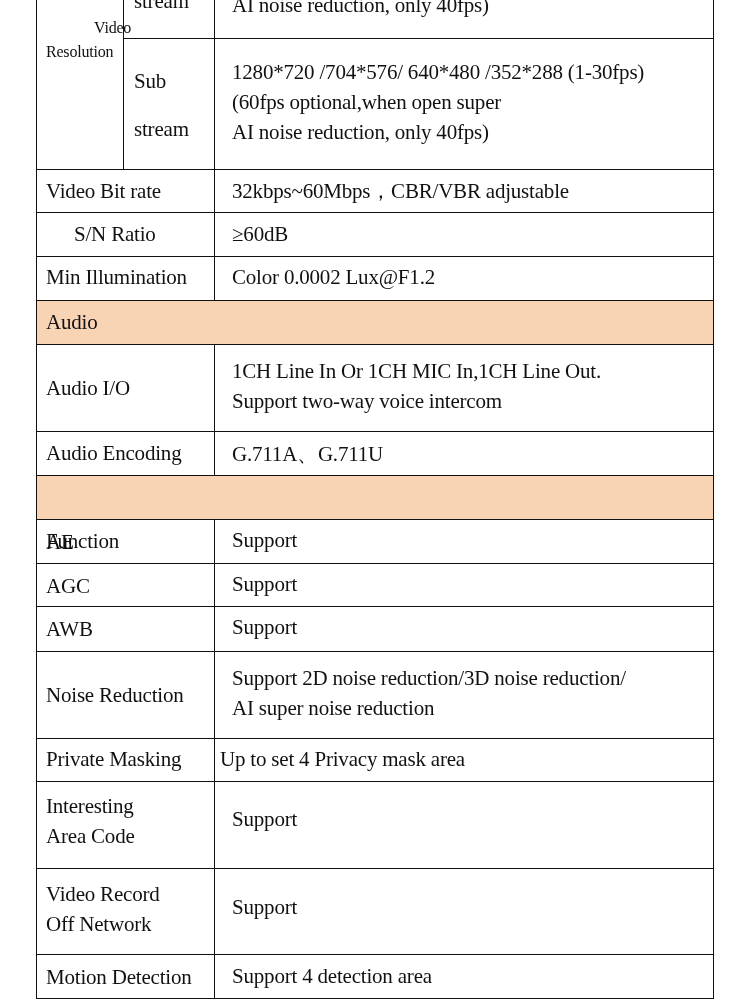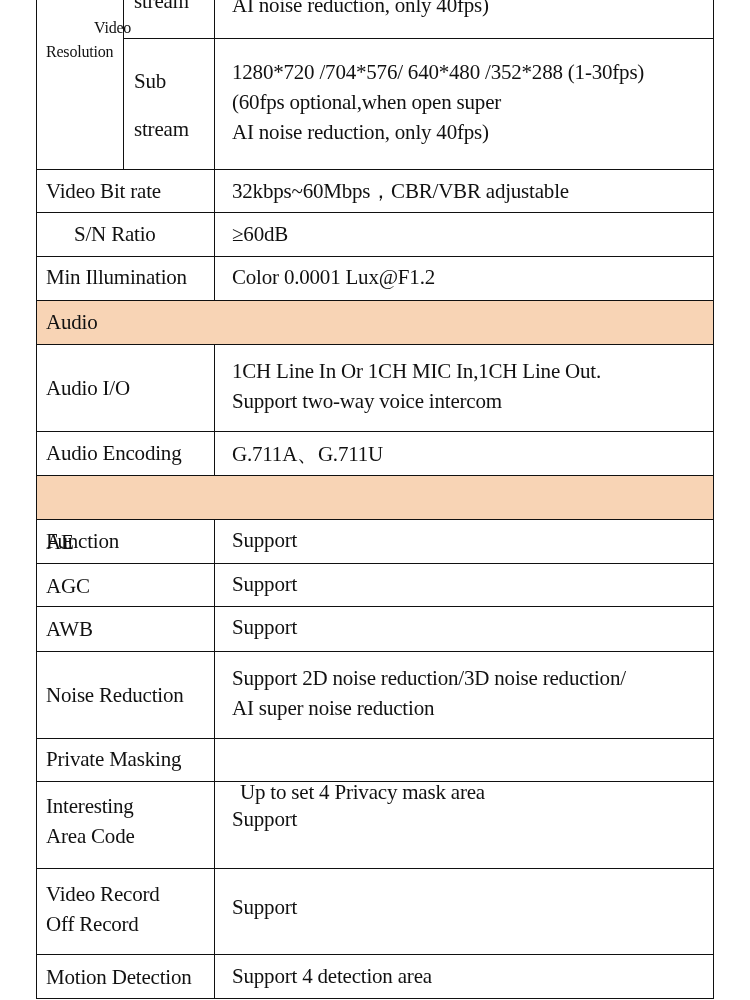--- a/index.html
+++ b/index.html
@@ -53,21 +53,21 @@
 <div class="txt" style="left:134px; top:114px;">stream</div>
 <div class="txt" style="left:232px; top:57px;">1280*720 /704*576/ 640*480 /352*288 (1-30fps)</div>
 <div class="txt" style="left:232px; top:87px;">(60fps optional,when open super</div>
 <div class="txt" style="left:232px; top:117px;">AI noise reduction, only 40fps)</div>
 
 <div class="txt" style="left:46px; top:176px;">Video Bit rate</div>
 <div class="txt" style="left:232px; top:176px;">32kbps~60Mbps，CBR/VBR adjustable</div>
 <div class="txt" style="left:46px; top:219px;margin-left:28px;">S/N Ratio</div>
 <div class="txt" style="left:232px; top:219px;">≥60dB</div>
 <div class="txt" style="left:46px; top:262px;">Min Illumination</div>
-<div class="txt" style="left:232px; top:262px;">Color  0.0001 Lux@F1.2</div>
+<div class="txt" style="left:232px; top:262px;">Color  0.0002 Lux@F1.2</div>
 
 <div class="txt" style="left:46px; top:307px;">Audio</div>
 <div class="txt" style="left:46px; top:373px;font-family:Liberation Serif, serif;">Audio I/O</div>
 <div class="txt" style="left:232px; top:356px;">1CH Line In Or 1CH MIC In,1CH Line Out.</div>
 <div class="txt" style="left:232px; top:386px;text-align:right;">Support two-way voice intercom</div>
 <div class="txt" style="left:46px; top:438px;font-family:Liberation Serif, serif;">Audio Encoding</div>
 <div class="txt" style="left:232px; top:439px;">G.711A、G.711U</div>
 
 <div class="txt" style="left:46px; top:482px;margin-top:44px;">Function</div>
 <div class="txt" style="left:46px; top:527px;">AE</div>
@@ -75,24 +75,24 @@
 <div class="txt" style="left:46px; top:571px;">AGC</div>
 <div class="txt" style="left:232px; top:569px;">Support</div>
 <div class="txt" style="left:46px; top:614px;">AWB</div>
 <div class="txt" style="left:232px; top:612px;">Support</div>
 
 <div class="txt" style="left:46px; top:680px;">Noise Reduction</div>
 <div class="txt" style="left:232px; top:663px;">Support 2D noise reduction/3D noise reduction/</div>
 <div class="txt" style="left:232px; top:693px;">AI super noise reduction</div>
 
 <div class="txt" style="left:46px; top:744px;">Private Masking</div>
-<div class="txt" style="left:240px; top:744px;margin-top:33px;">Up to set 4 Privacy mask area</div>
+<div class="txt" style="left:220px; top:744px;">Up to set 4 Privacy mask area</div>
 
 <div class="txt" style="left:46px; top:791px;">Interesting</div>
 <div class="txt" style="left:46px; top:821px;">Area Code</div>
 <div class="txt" style="left:232px; top:804px;">Support</div>
 
 <div class="txt" style="left:46px; top:879px;">Video Record</div>
-<div class="txt" style="left:46px; top:909px;">Off Record</div>
+<div class="txt" style="left:46px; top:909px;">Off Network</div>
 <div class="txt" style="left:232px; top:892px;">Support</div>
 
 <div class="txt" style="left:46px; top:962px;">Motion Detection</div>
 <div class="txt" style="left:232px; top:961px;">Support 4 detection area</div>
 
 </body></html>

